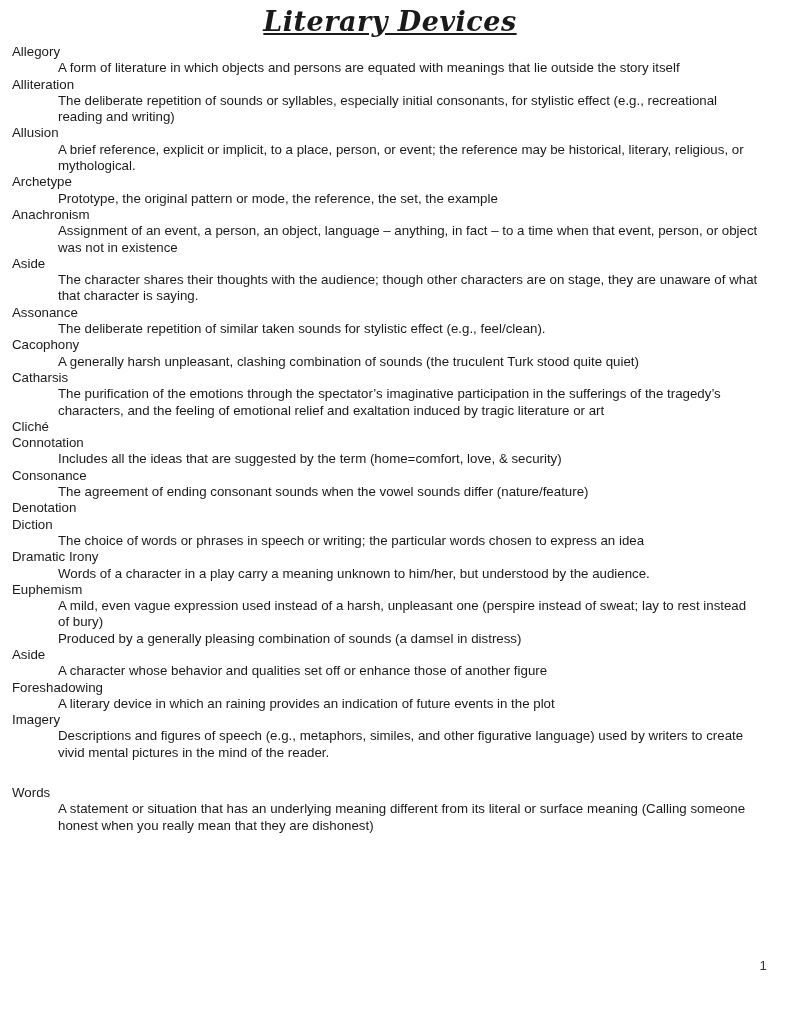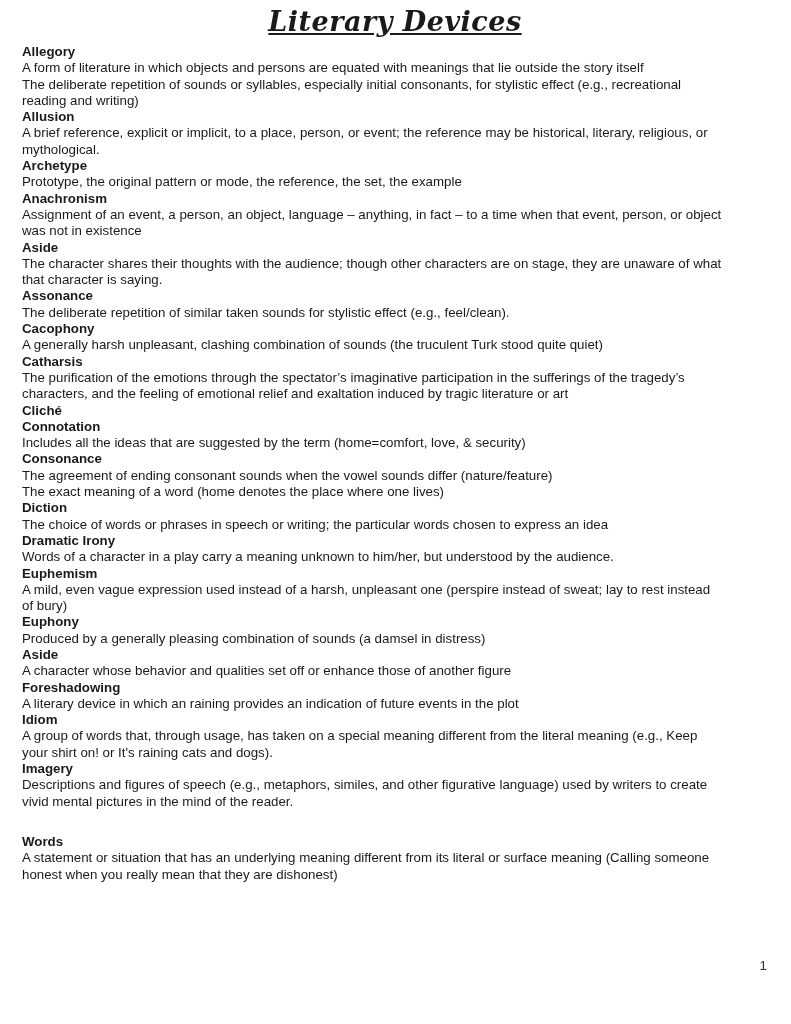--- a/index.html
+++ b/index.html
@@ -10,41 +10,42 @@
   .page {
     position: relative;
     width: 791px;
     height: 1024px;
     background: #ffffff;
     color: #1a1a1a;
     font-family: "Liberation Sans", sans-serif;
     font-size: 13.3px;
     line-height: 16.3px;
     box-sizing: border-box;
-    padding: 6px 23px 0 22px;
+    padding: 6px 23px 0 12px;
     overflow: hidden;
   }
   .title {
     font-family: "DejaVu Serif", serif;
     font-style: italic;
     font-weight: 700;
     font-size: 27px;
     line-height: 32px;
     text-align: center;
     text-decoration: underline;
     margin: 0 0 6px 0;
     letter-spacing: 0.5px;
   }
   .entries {
     width: 746px;
   }
   .entry .term {
-    font-weight: 700;
+    font-weight: 400;
   }
   .entry .definition {
+    margin-left: 46px;
     width: 700px;
   }
   .entry.gap-before {
     margin-top: 24px;
   }
   .page-number {
     position: absolute;
     right: 24px;
     bottom: 50px;
     font-size: 13.3px;
@@ -56,20 +57,21 @@
 
 <div class="page">
   <h1 class="title">Literary Devices</h1>
 
   <div class="entries" id="entries">
       <div class="entry">
         <div class="term">Allegory</div>
         <div class="definition">A form of literature in which objects and persons are equated with meanings that lie outside the story itself</div>
       </div>
       <div class="entry">
+        <div class="term">Alliteration</div>
         <div class="definition">The deliberate repetition of sounds or syllables, especially initial consonants, for stylistic effect (e.g., recreational reading and writing)</div>
       </div>
       <div class="entry">
         <div class="term">Allusion</div>
         <div class="definition">A brief reference, explicit or implicit, to a place, person, or event; the reference may be historical, literary, religious, or mythological.</div>
       </div>
       <div class="entry">
         <div class="term">Archetype</div>
         <div class="definition">Prototype, the original pattern or mode, the reference, the set, the example</div>
       </div>
@@ -98,49 +100,44 @@
       </div>
       <div class="entry">
         <div class="term">Connotation</div>
         <div class="definition">Includes all the ideas that are suggested by the term (home=comfort, love, &amp; security)</div>
       </div>
       <div class="entry">
         <div class="term">Consonance</div>
         <div class="definition">The agreement of ending consonant sounds when the vowel sounds differ (nature/feature)</div>
       </div>
       <div class="entry">
-        <div class="definition">The exact meaning of a word (home denotes the place where one lives)</div>
+        <div class="term">Denotation</div>
       </div>
       <div class="entry">
         <div class="term">Diction</div>
         <div class="definition">The choice of words or phrases in speech or writing; the particular words chosen to express an idea</div>
       </div>
       <div class="entry">
         <div class="term">Dramatic Irony</div>
         <div class="definition">Words of a character in a play carry a meaning unknown to him/her, but understood by the audience.</div>
       </div>
       <div class="entry">
         <div class="term">Euphemism</div>
         <div class="definition">A mild, even vague expression used instead of a harsh, unpleasant one (perspire instead of sweat; lay to rest instead of bury)</div>
       </div>
       <div class="entry">
-        <div class="term">Euphony</div>
         <div class="definition">Produced by a generally pleasing combination of sounds (a damsel in distress)</div>
       </div>
       <div class="entry">
         <div class="term">Aside</div>
         <div class="definition">A character whose behavior and qualities set off or enhance those of another figure</div>
       </div>
       <div class="entry">
         <div class="term">Foreshadowing</div>
         <div class="definition">A literary device in which an raining provides an indication of future events in the plot</div>
-      </div>
-      <div class="entry">
-        <div class="term">Idiom</div>
-        <div class="definition">A group of words that, through usage, has taken on a special meaning different from the literal meaning (e.g., Keep your shirt on! or It's raining cats and dogs).</div>
       </div>
       <div class="entry">
         <div class="term">Imagery</div>
         <div class="definition">Descriptions and figures of speech (e.g., metaphors, similes, and other figurative language) used by writers to create vivid mental pictures in the mind of the reader.</div>
       </div>
       <div class="entry gap-before">
         <div class="term">Words</div>
         <div class="definition">A statement or situation that has an underlying meaning different from its literal or surface meaning (Calling someone honest when you really mean that they are dishonest)</div>
       </div>
     </div>

